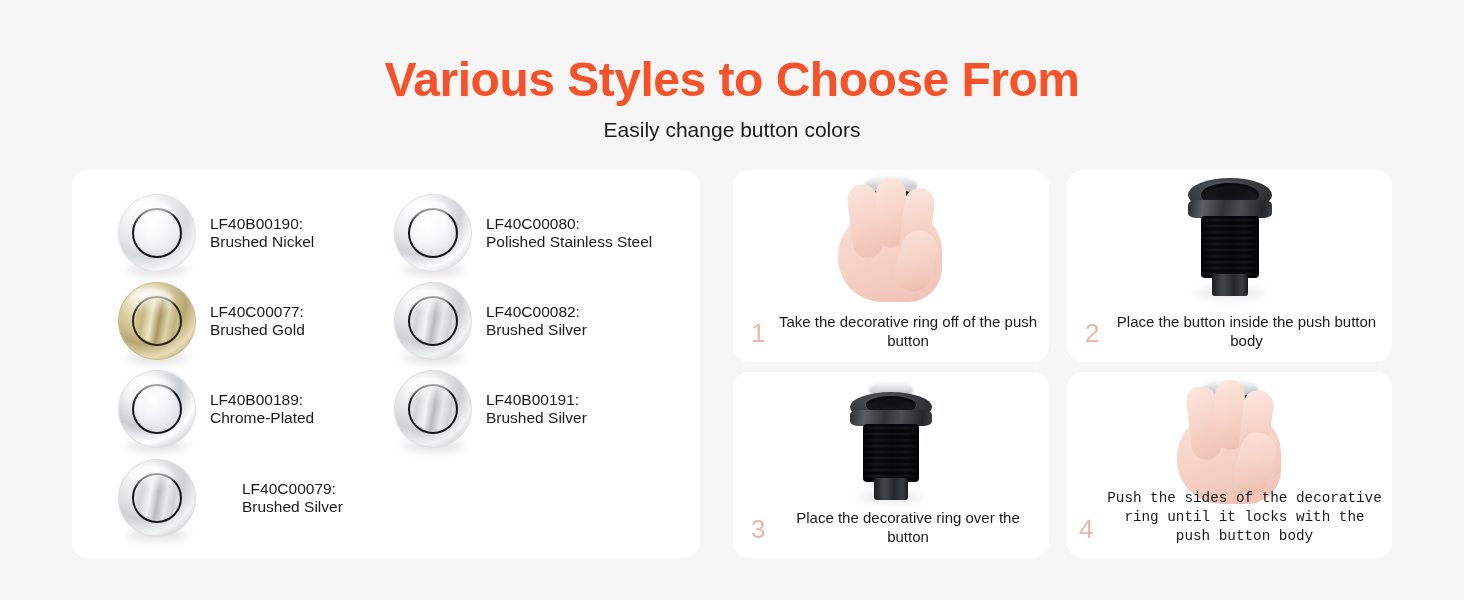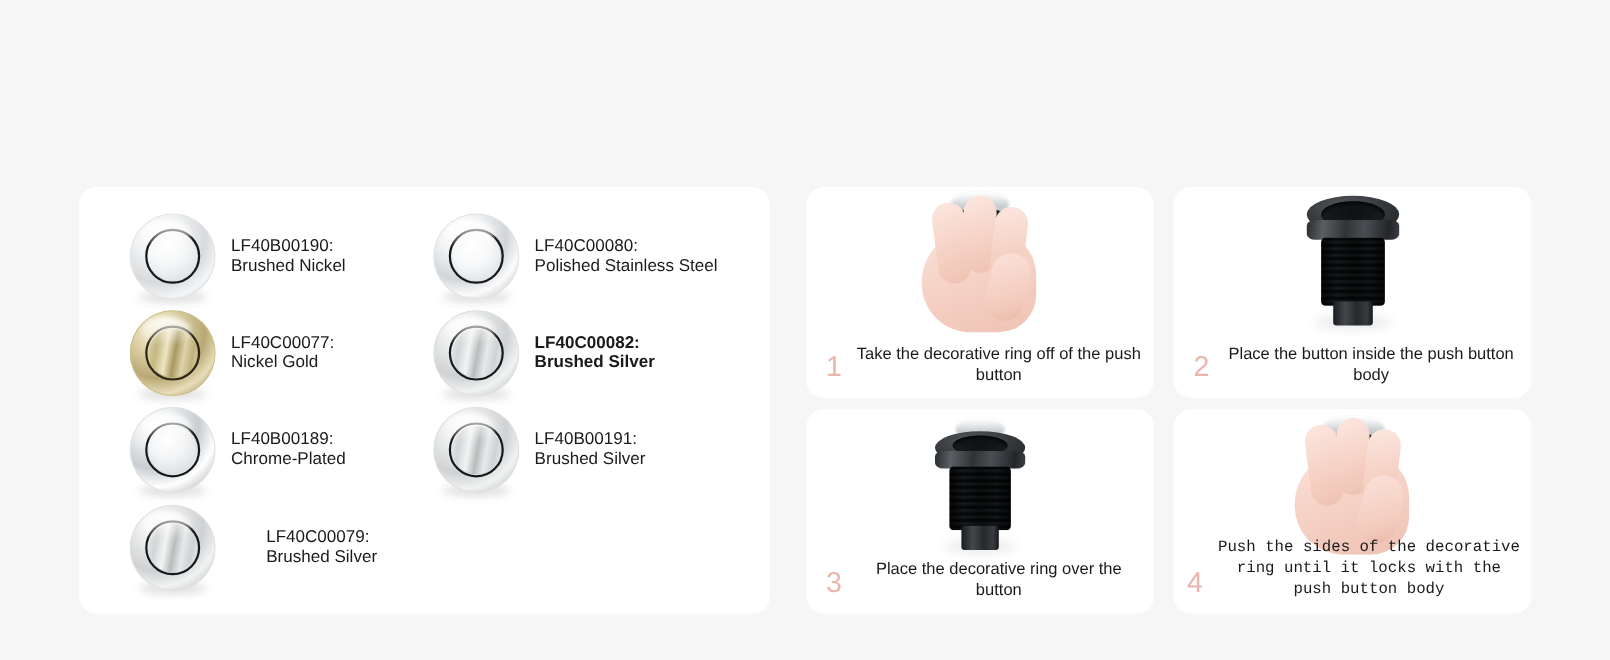--- a/index.html
+++ b/index.html
@@ -224,20 +224,24 @@
   .fig-shadow{
     position:absolute;left:50%;transform:translateX(-50%);
     border-radius:50%;background:rgba(0,0,0,.10);filter:blur(5px);
   }
 </style>
 </head>
 <body>
 
 <div class="page">
 
+  <div class="header">
+    <h1 class="title">Various Styles to Choose From</h1>
+    <p class="subtitle">Easily change button colors</p>
+  </div>
 
   <div class="styles-panel">
 
     <div class="styles-col col-a">
 
       <div class="style-item" style="top:24px;">
         <div class="disc fin-nickel">
           <div class="shadow"></div>
             <div class="rim"></div>
             <div class="ring"></div>
@@ -253,21 +257,21 @@
       <div class="style-item" style="top:112px;">
         <div class="disc fin-gold">
           <div class="shadow"></div>
             <div class="rim"></div>
             <div class="ring"></div>
             <div class="cap"></div>
             <div class="gloss"></div>
         </div>
         <div class="label">
           <span class="code">LF40C00077:</span>
-          <span class="finish">Nickel Gold</span>
+          <span class="finish">Brushed Gold</span>
         </div>
       </div>
 
       <div class="style-item" style="top:200px;">
         <div class="disc fin-chrome">
           <div class="shadow"></div>
             <div class="rim"></div>
             <div class="ring"></div>
             <div class="cap"></div>
             <div class="gloss"></div>
@@ -303,21 +307,21 @@
             <div class="ring"></div>
             <div class="cap"></div>
             <div class="gloss"></div>
         </div>
         <div class="label">
           <span class="code">LF40C00080:</span>
           <span class="finish">Polished Stainless Steel</span>
         </div>
       </div>
 
-      <div class="style-item" style="top:112px;font-weight:bold;">
+      <div class="style-item" style="top:112px;">
         <div class="disc fin-silver">
           <div class="shadow"></div>
             <div class="rim"></div>
             <div class="ring"></div>
             <div class="cap"></div>
             <div class="gloss"></div>
         </div>
         <div class="label">
           <span class="code">LF40C00082:</span>
           <span class="finish">Brushed Silver</span>

